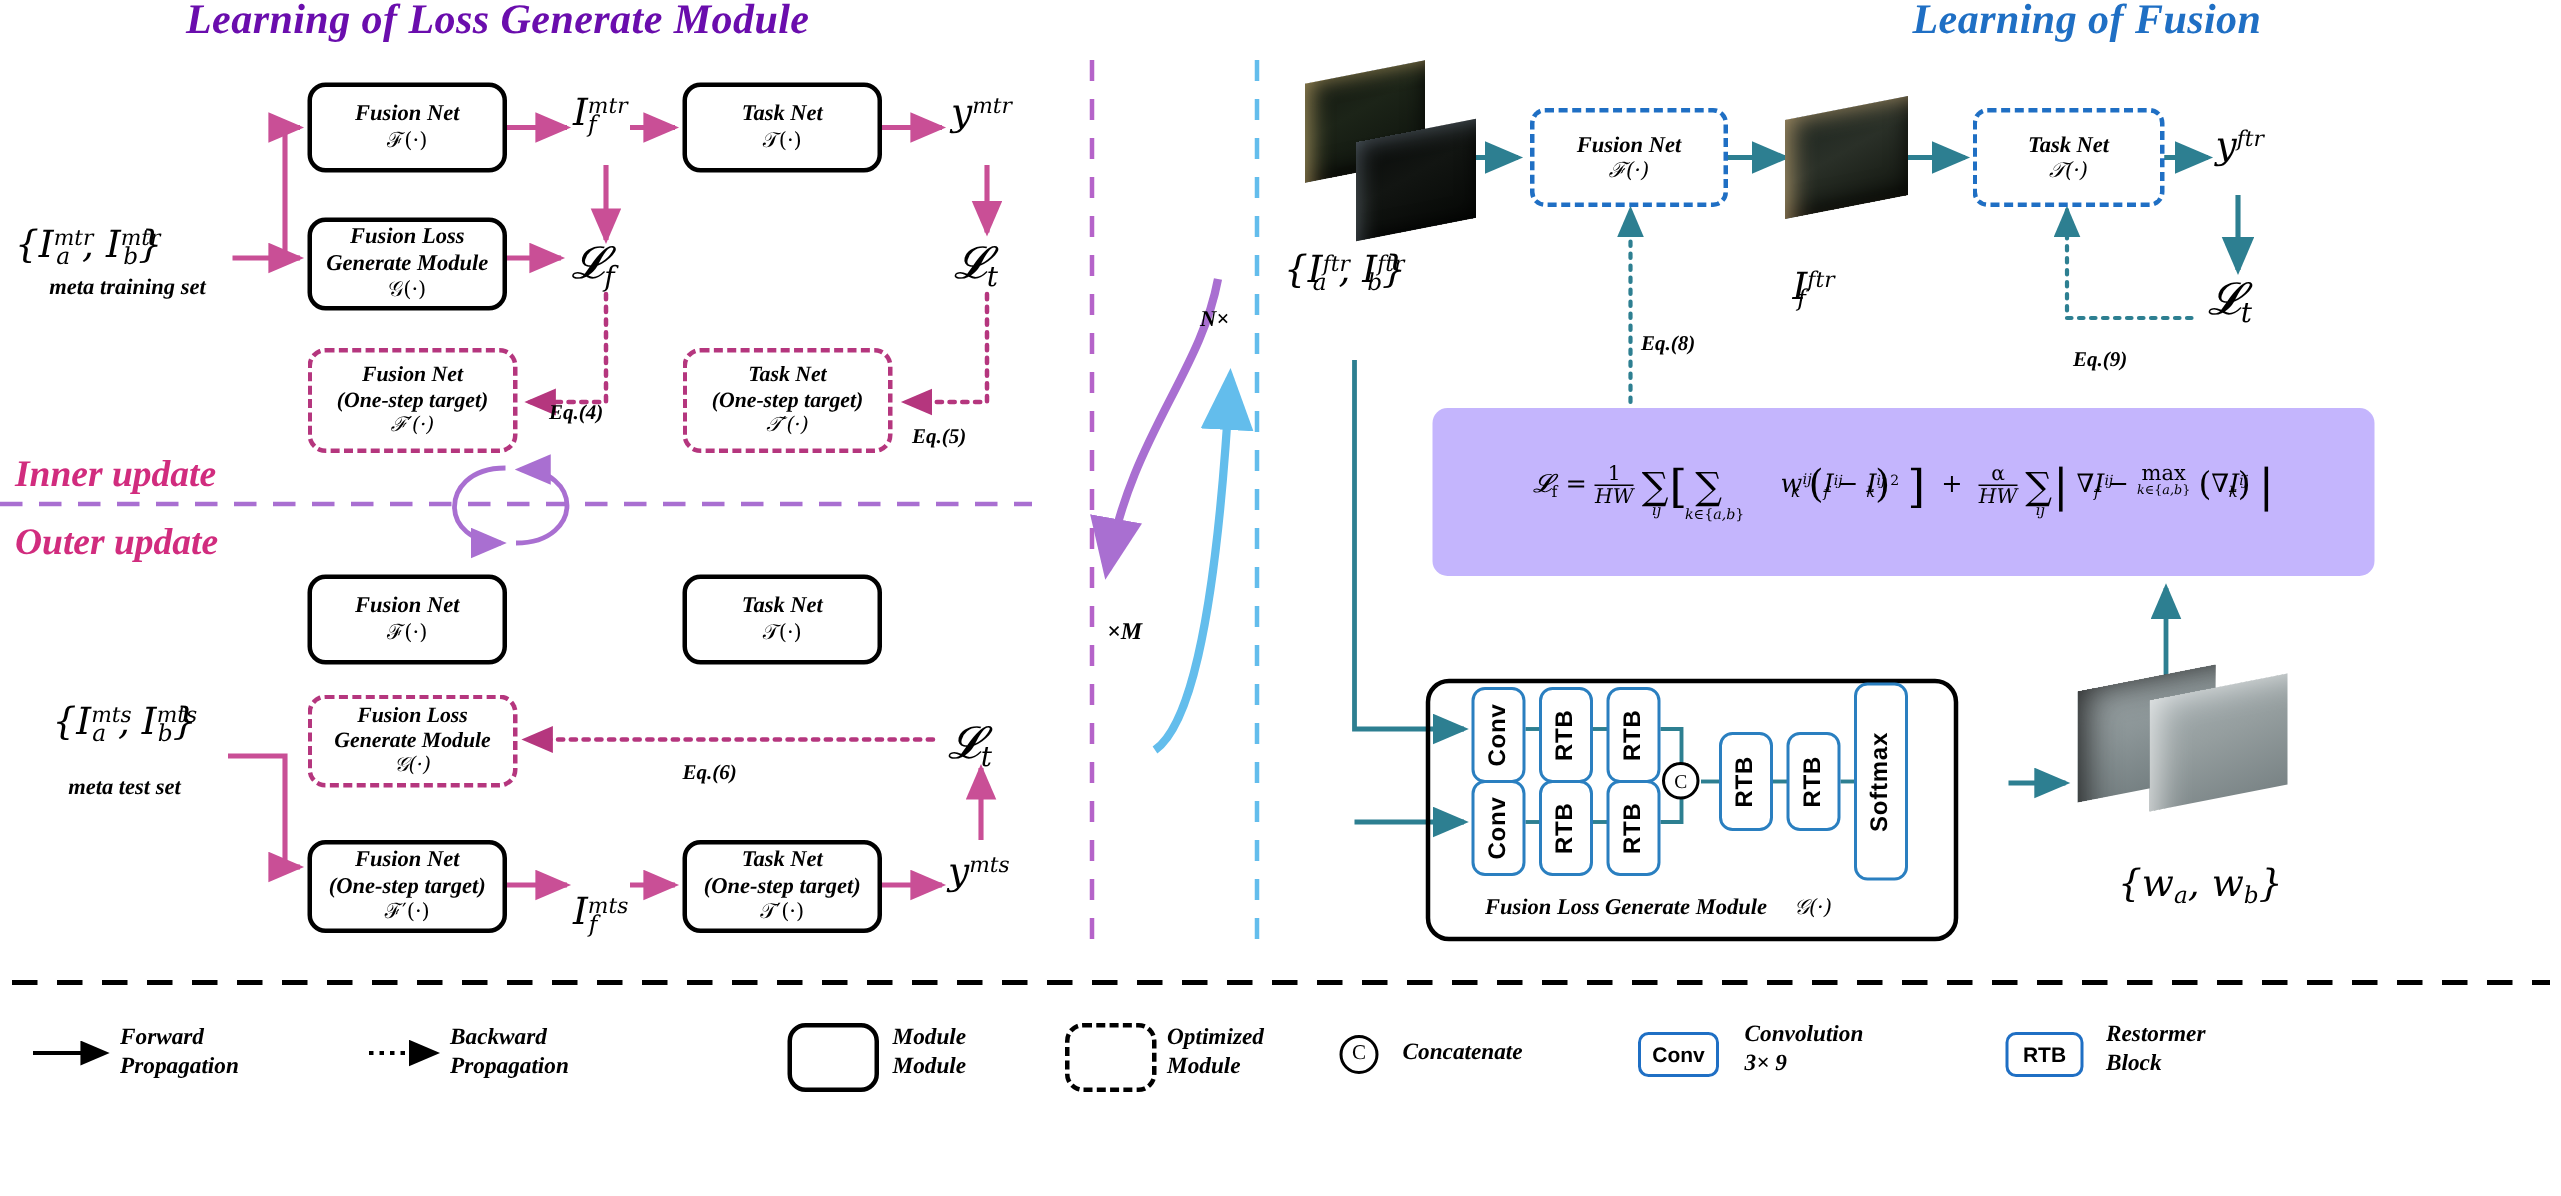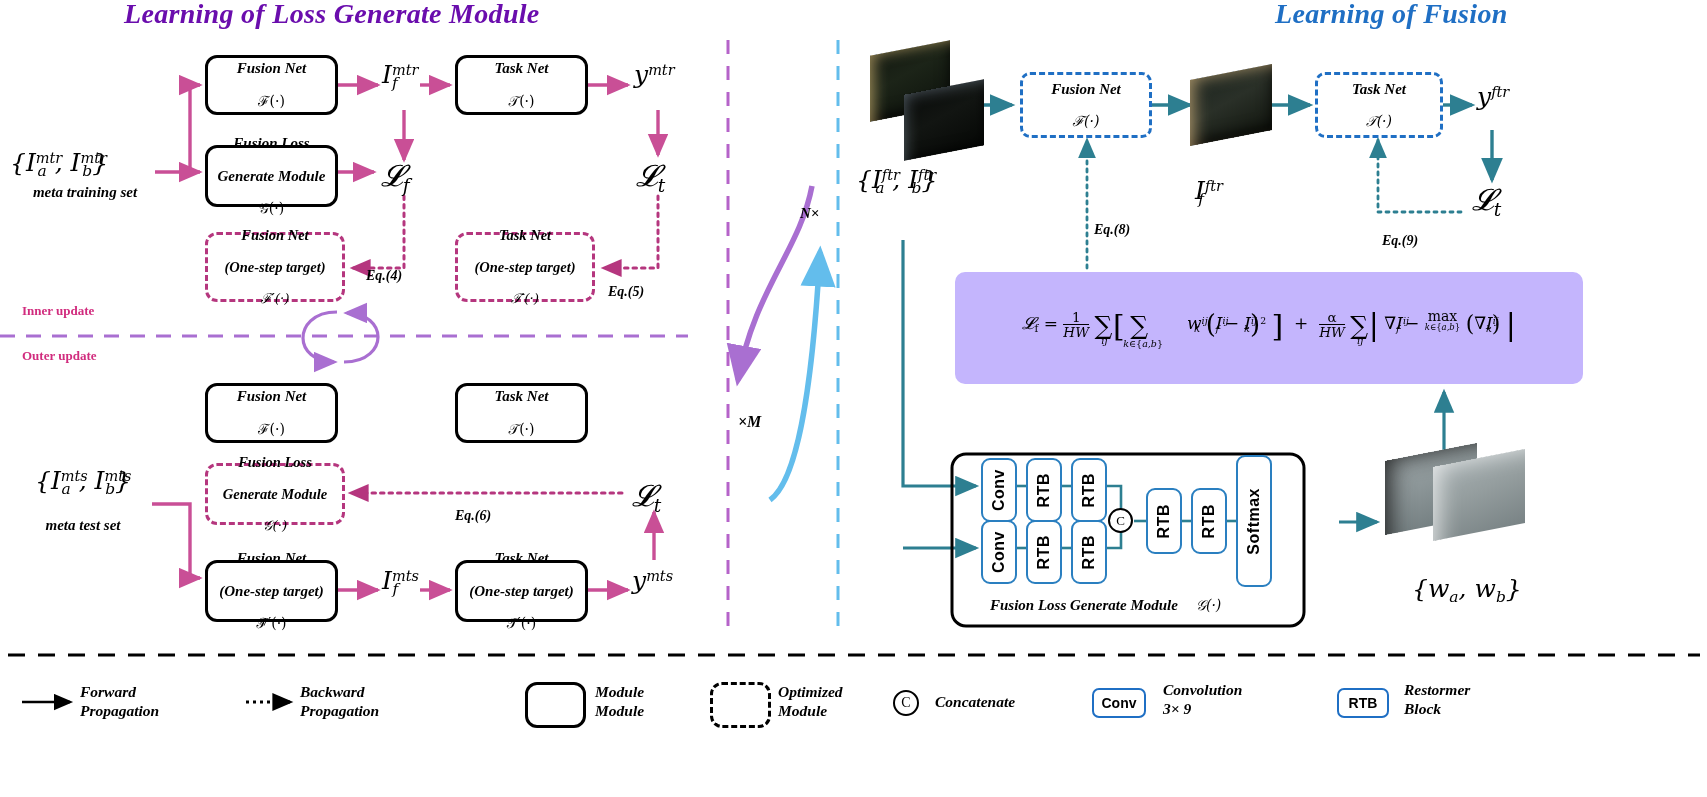--- a/index.html
+++ b/index.html
@@ -1,19 +1,19 @@
 <!DOCTYPE html>
 <html><head>
 <meta charset="utf-8">
 <style>
   html,body{margin:0;padding:0;background:#fff;}
   body{width:1707px;height:797px;position:relative;overflow:hidden;
        font-family:"Liberation Serif",serif;color:#000;}
   .abs{position:absolute;}
-  .ctr{display:flex;align-items:center;justify-content:center;text-align:right;gap:15px;}
+  .ctr{display:flex;align-items:center;justify-content:center;text-align:right;}
 
   
   .title{font-style:italic;font-weight:bold;font-size:28px;letter-spacing:.3px;}
   #title-left{left:124px;top:-2px;color:#6a0dad;}
   #title-right{left:1275px;top:-2px;color:#1f6fc4;}
 
   
   .box{box-sizing:border-box;border:3px solid #000;border-radius:12px;background:#fff;
        flex-direction:column;line-height:1.18;}
   .box .l1{font-style:italic;font-weight:bold;font-size:15px;}
@@ -49,21 +49,21 @@
         display:flex;align-items:center;justify-content:center;}
   .vbox span{writing-mode:vertical-rl;transform:rotate(180deg);
              font-family:"Liberation Sans",sans-serif;font-weight:bold;font-size:16px;
              letter-spacing:.5px;white-space:nowrap;}
 
   .circC{box-sizing:border-box;border:2.5px solid #000;border-radius:50%;background:#fff;
          font-size:13px;font-family:"Liberation Serif",serif;}
 
   
   .pic{position:absolute;transform:skewY(-11deg);}
-  .upd{font-weight:bold;font-size:13px;color:#d12c7e;margin-left:12px;}
+  .upd{font-style:italic;font-weight:bold;font-size:25px;color:#d12c7e;}
 </style>
 </head>
 <body>
 
 <div class="abs title" id="title-left" style="color: rgb(106, 13, 173);">Learning of Loss Generate Module</div>
 <div class="abs title" id="title-right" style="color: rgb(31, 111, 196);">Learning of Fusion</div>
 
 <svg width="1707" height="797">
   <defs>
     <marker id="ap" markerWidth="8" markerHeight="8" refX="6.2" refY="3" orient="auto">
@@ -246,21 +246,21 @@
   <div class="l1">Fusion Net</div>
   <div class="l1">(One-step target)</div>
   <div class="l2 math">ℱ′(·)</div>
 </div>
 <div class="abs box ctr" style="left:455px;top:560px;width:133px;height:62px;">
   <div class="l1">Task Net</div>
   <div class="l1">(One-step target)</div>
   <div class="l2 math">𝒯′(·)</div>
 </div>
 
-<div class="abs setlbl" style="left:382px;top:566px;">
+<div class="abs setlbl" style="left:382px;top:593px;">
   <i>I</i><span class="sup">mts</span><span class="sub" style="margin-left:-1.7em;">f</span>
 </div>
 <div class="abs setlbl" style="left:632px;top:566px;">
   <i>y</i><span class="sup">mts</span>
 </div>
 <div class="abs capL" style="left:632px;top:478px;">
   𝓛<span class="sub">t</span>
 </div>
 <div class="abs eqlbl" style="left:455px;top:508px;">Eq.(6)</div>
 

